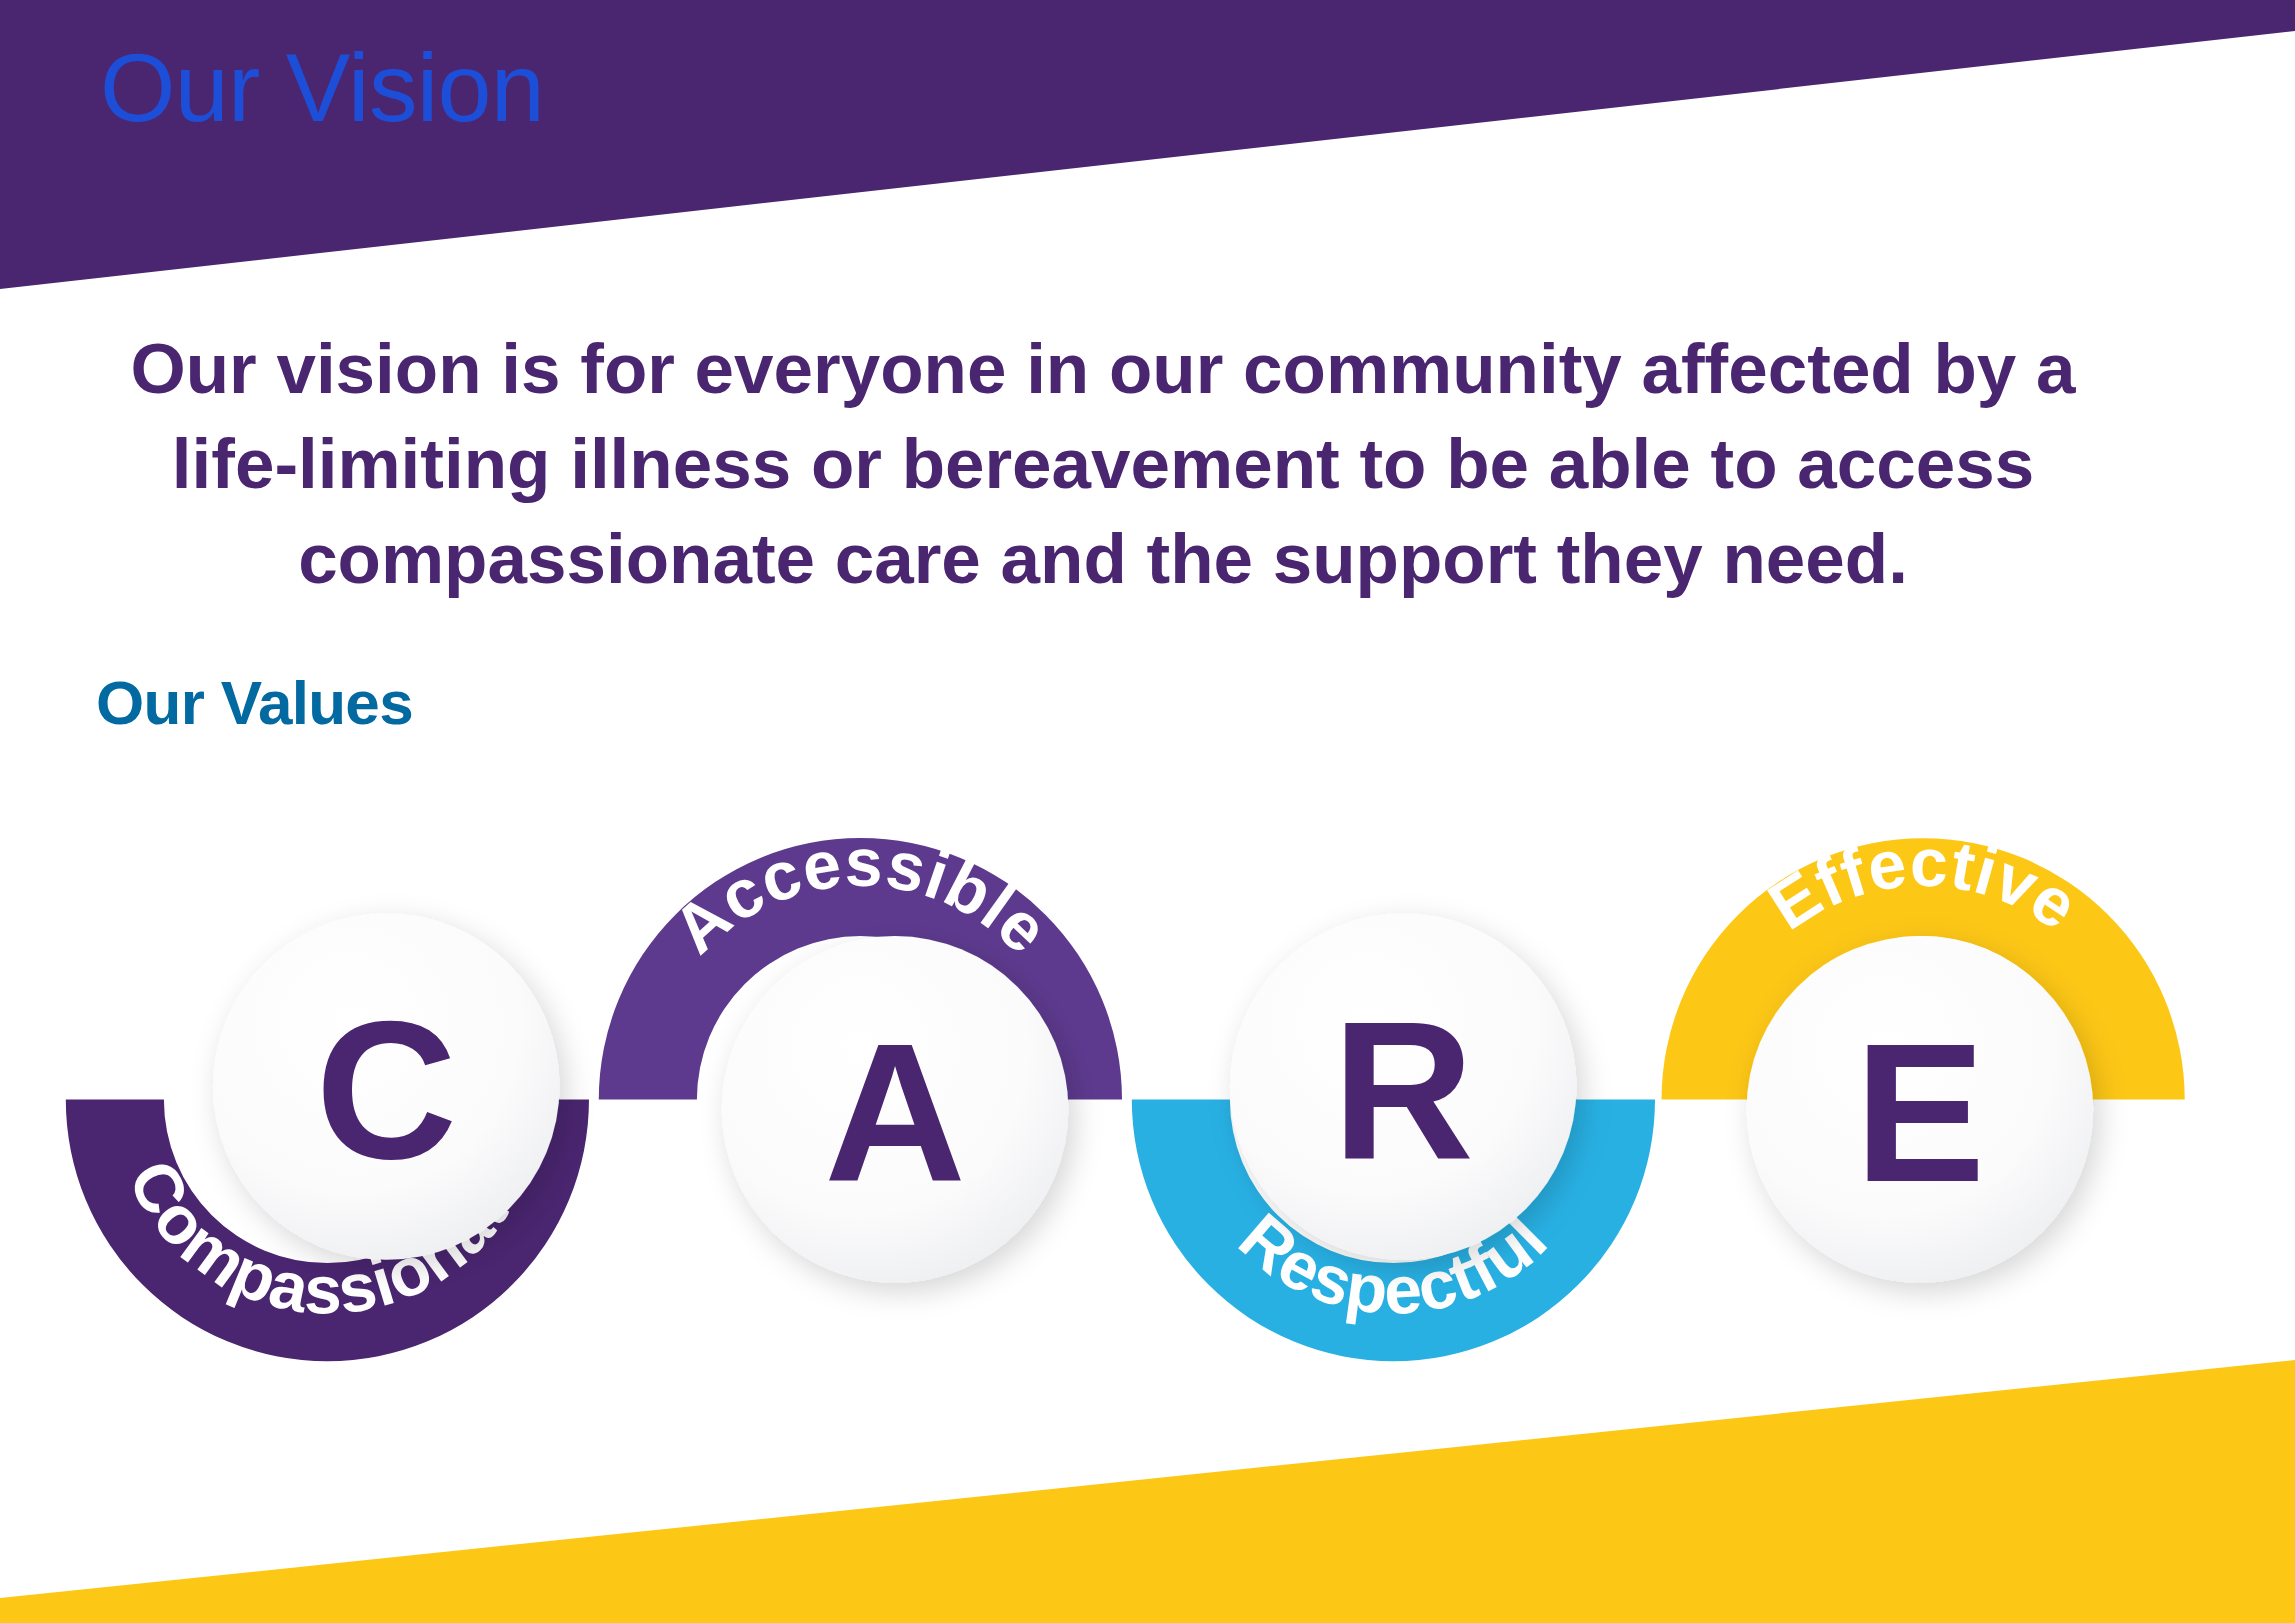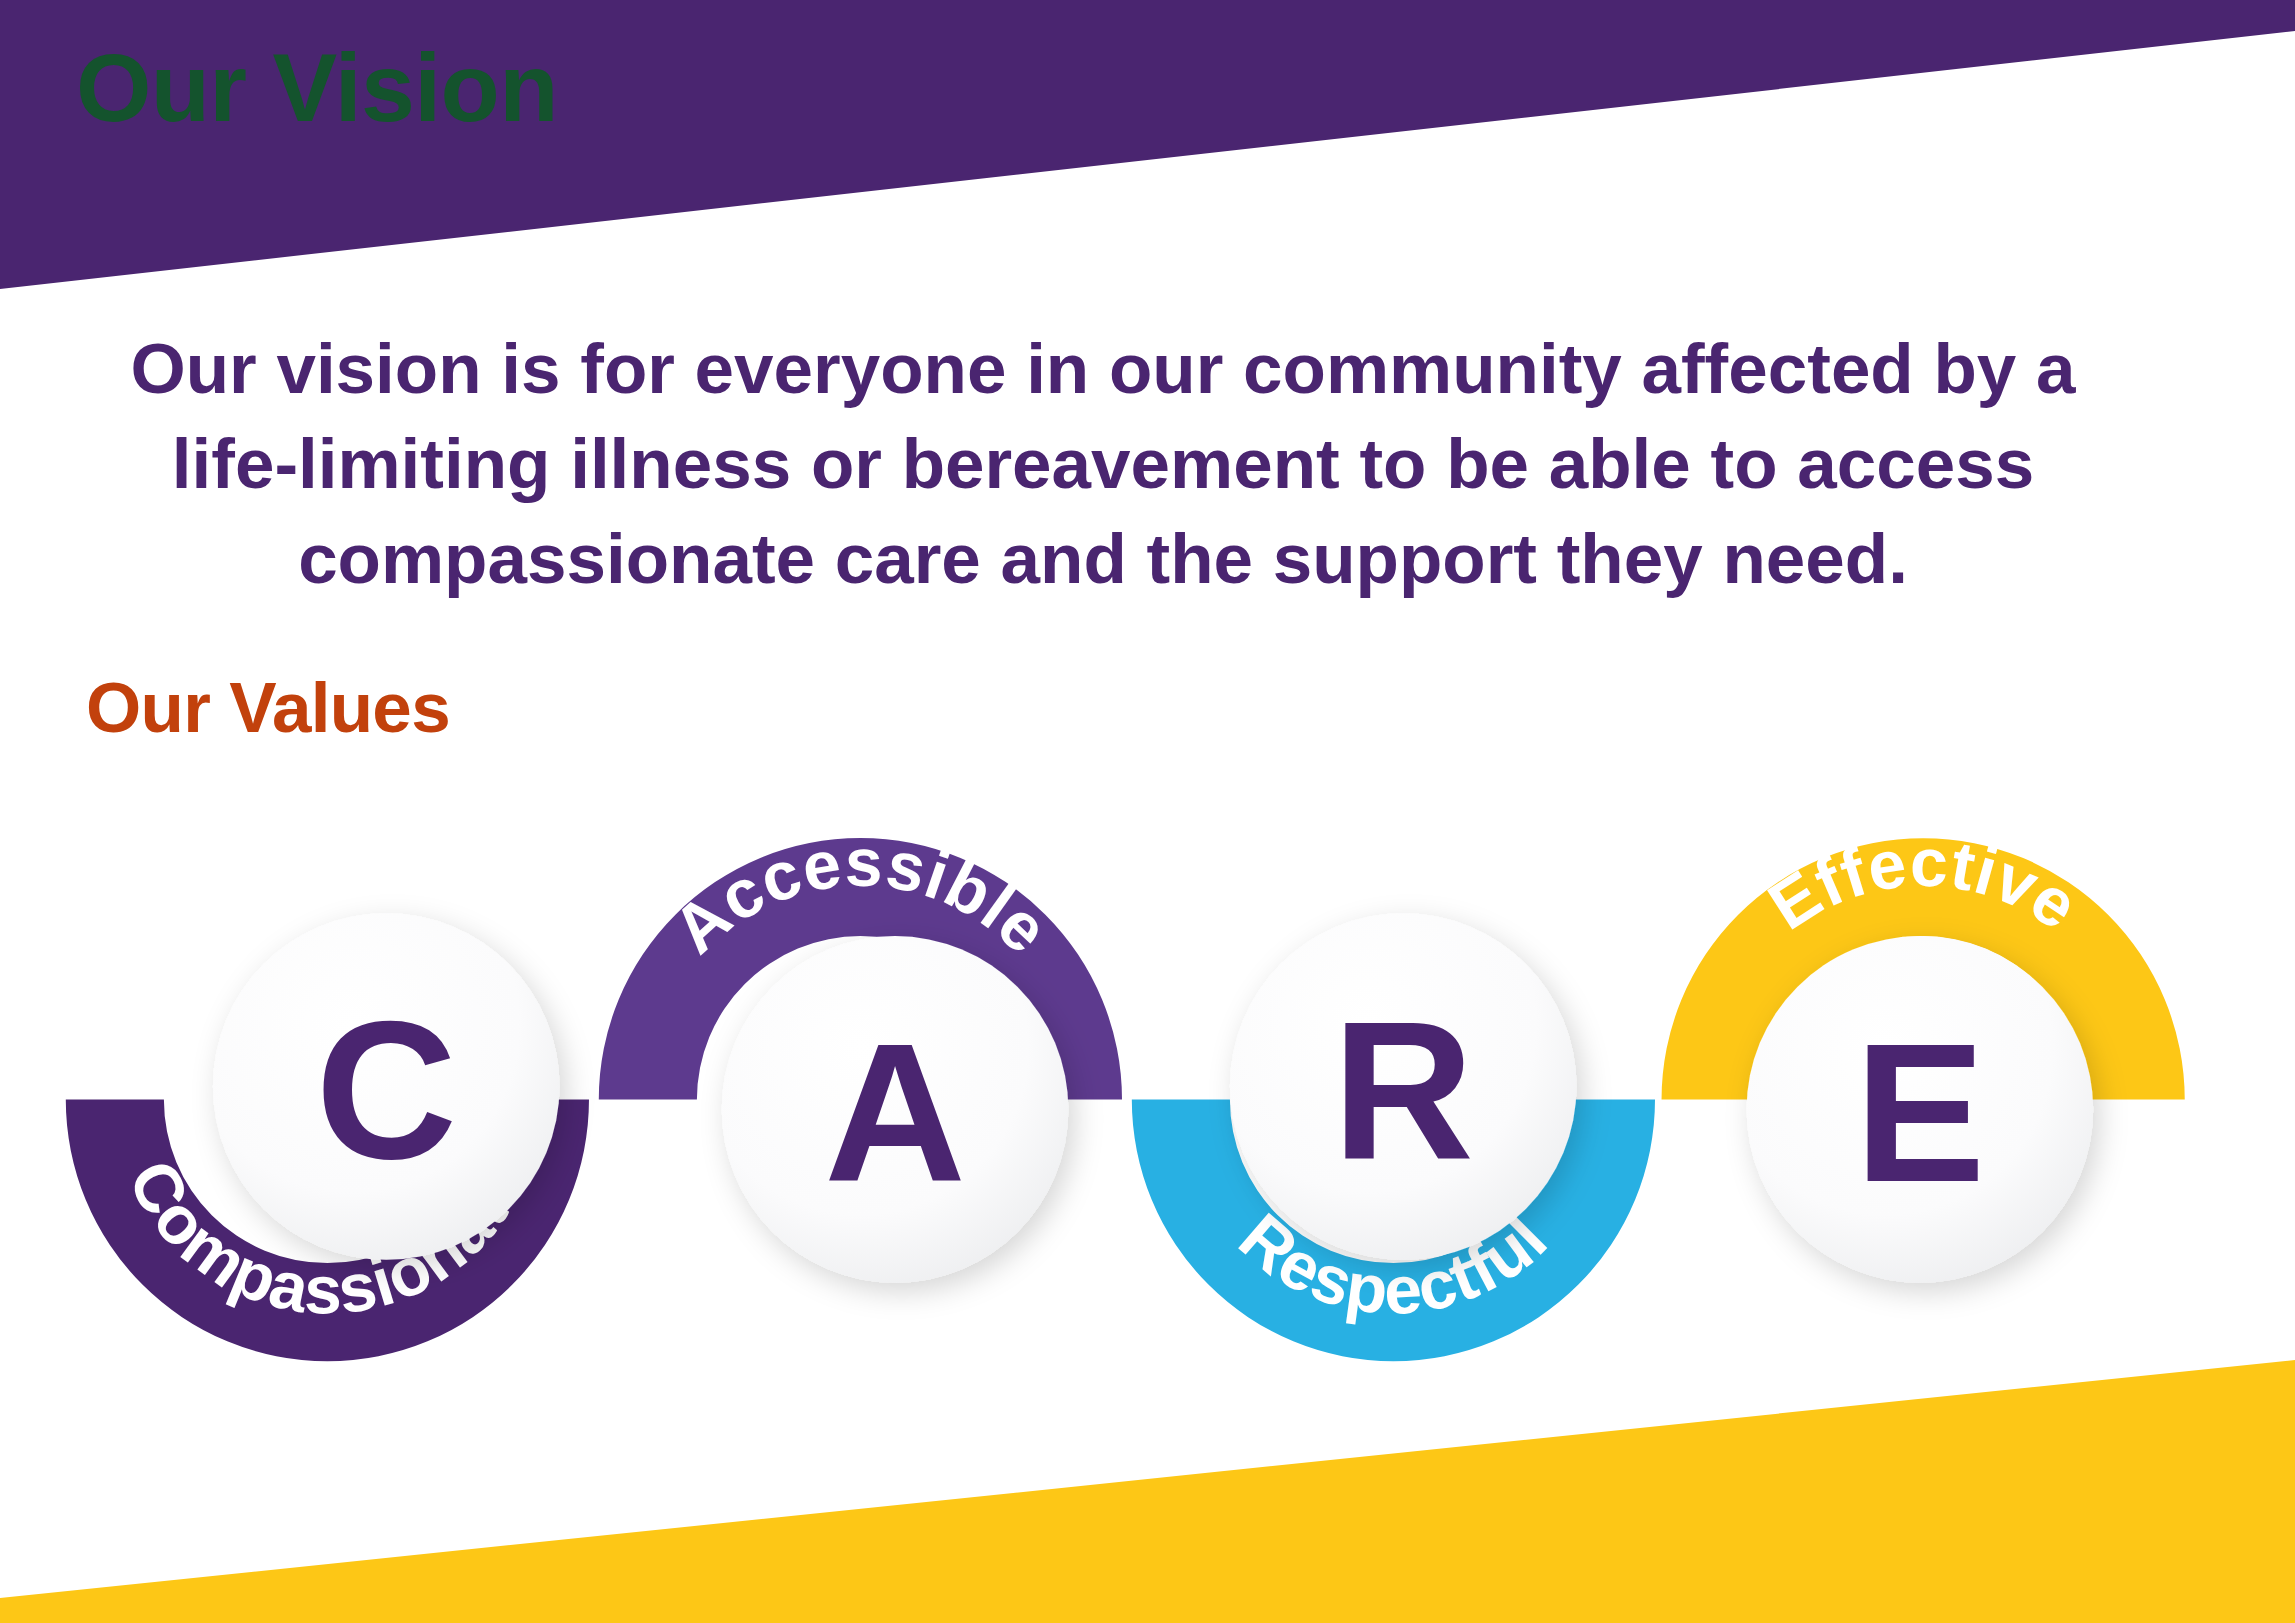--- a/index.html
+++ b/index.html
@@ -13,46 +13,46 @@
   .stage{position:absolute;inset:0;overflow:hidden;}
 
   
   .header-band{
     position:absolute;left:0;top:0;width:2295px;height:301px;
     background:#4a2570;
     clip-path:polygon(0 0, 2295px 0, 2295px 31px, 0 289px);
     z-index:2;
   }
   .header-title{
-    position:absolute;left:76px;top:37px;
-    color:#14532d;
+    position:absolute;left:100px;top:37px;
+    color:#1d4ed8;
     font-size:97px;
-    font-weight:bold;
+    font-weight:normal;
     letter-spacing:-0.7px;
     line-height:1.05;
     z-index:4;
     white-space:nowrap;
   }
 
   
   .vision-text{
     position:absolute;left:79px;top:321px;width:2048px;
     text-align:center;
     color:#4a2570;
     font-size:71px;
     font-weight:bold;
     line-height:1.34;
     z-index:3;
   }
 
   
   .values-title{
-    position:absolute;left:86px;top:667px;
-    color:#c2410c;
-    font-size:71px;
+    position:absolute;left:96px;top:667px;
+    color:#0369a1;
+    font-size:62px;
     font-weight:bold;
     letter-spacing:-0.7px;
     z-index:3;
     white-space:nowrap;
   }
 
   
   .footer-wedge{
     position:absolute;left:0;top:1335px;width:2295px;height:289px;
     background:#fdc716;

